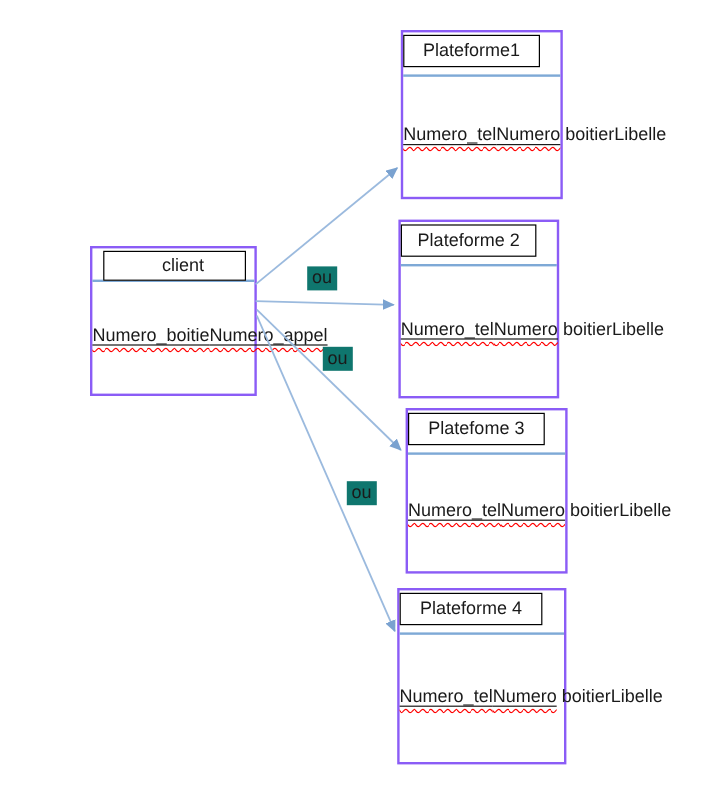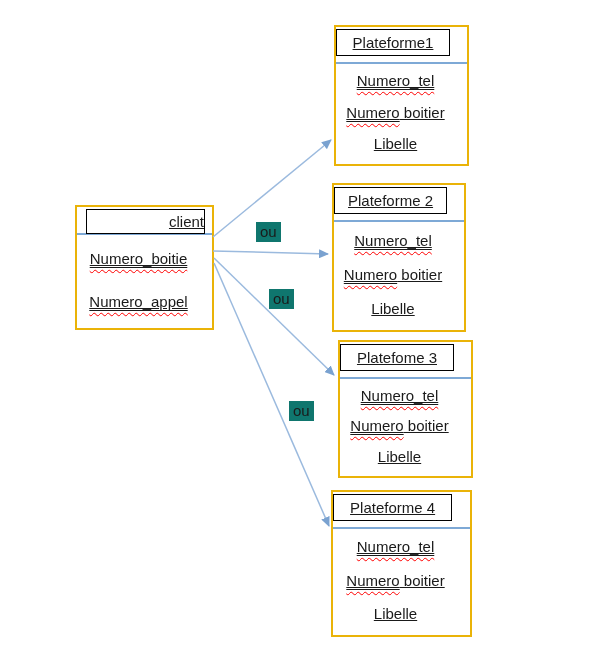--- a/index.html
+++ b/index.html
@@ -8,25 +8,24 @@
     width: 601px;
     height: 667px;
     background: #ffffff;
     font-family: "Liberation Sans", sans-serif;
     color: #1a1a1a;
     overflow: hidden;
   }
   .entity {
     position: absolute;
     box-sizing: border-box;
-    border: 2px solid #eab308;
+    border: 2px solid #8b5cf6;
     background: #ffffff;
     display: flex;
     flex-direction: column;
-    text-decoration: underline;
   }
   .entity-header {
     box-sizing: border-box;
     border-bottom: 2px solid #7ea9d6;
     padding: 2px 0 0 0;
     flex: 0 0 auto;
   }
   .title-box {
     box-sizing: border-box;
     border: 1.5px solid #000000;
@@ -37,27 +36,27 @@
     align-items: center;
     justify-content: center;
     font-size: 15px;
     white-space: nowrap;
   }
   .platform .entity-header { height: 37px; }
   .client-box .entity-header { height: 28px; padding-left: 9px; }
   .client-box .title-box {
     height: 25px;
     width: 119px;
-    justify-content: flex-end;
+    justify-content: center;
     padding-left: 14px;
   }
   .fields {
     flex: 1 1 auto;
     display: flex;
-    flex-direction: column;
+    flex-direction: row;
     justify-content: space-around;
     align-items: center;
     padding: 2px 12px 4px 0;
   }
   .field {
     font-size: 15px;
     line-height: 1.1;
     white-space: pre;
   }
   .ul {

